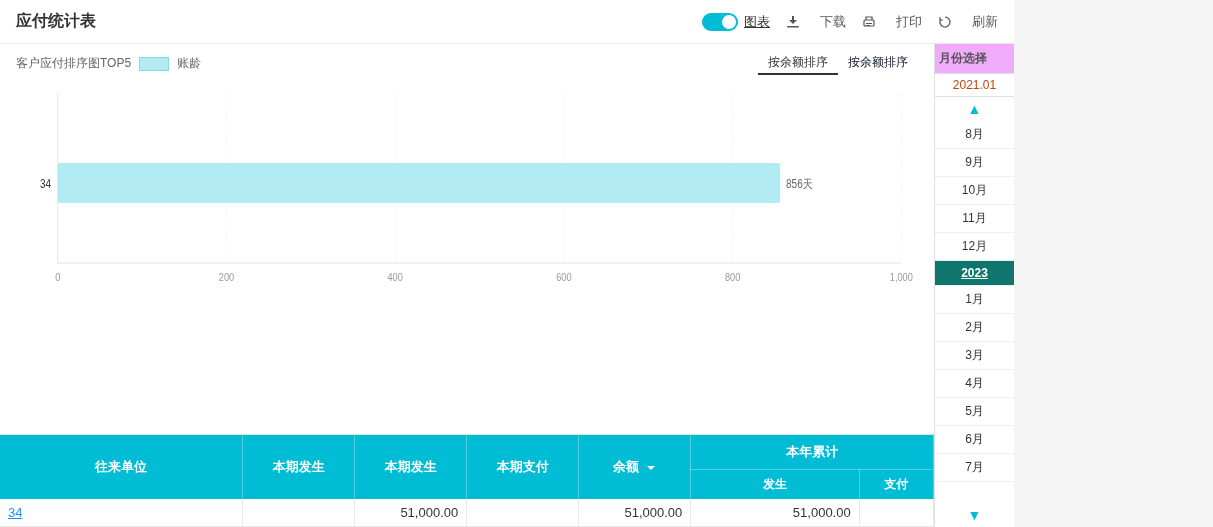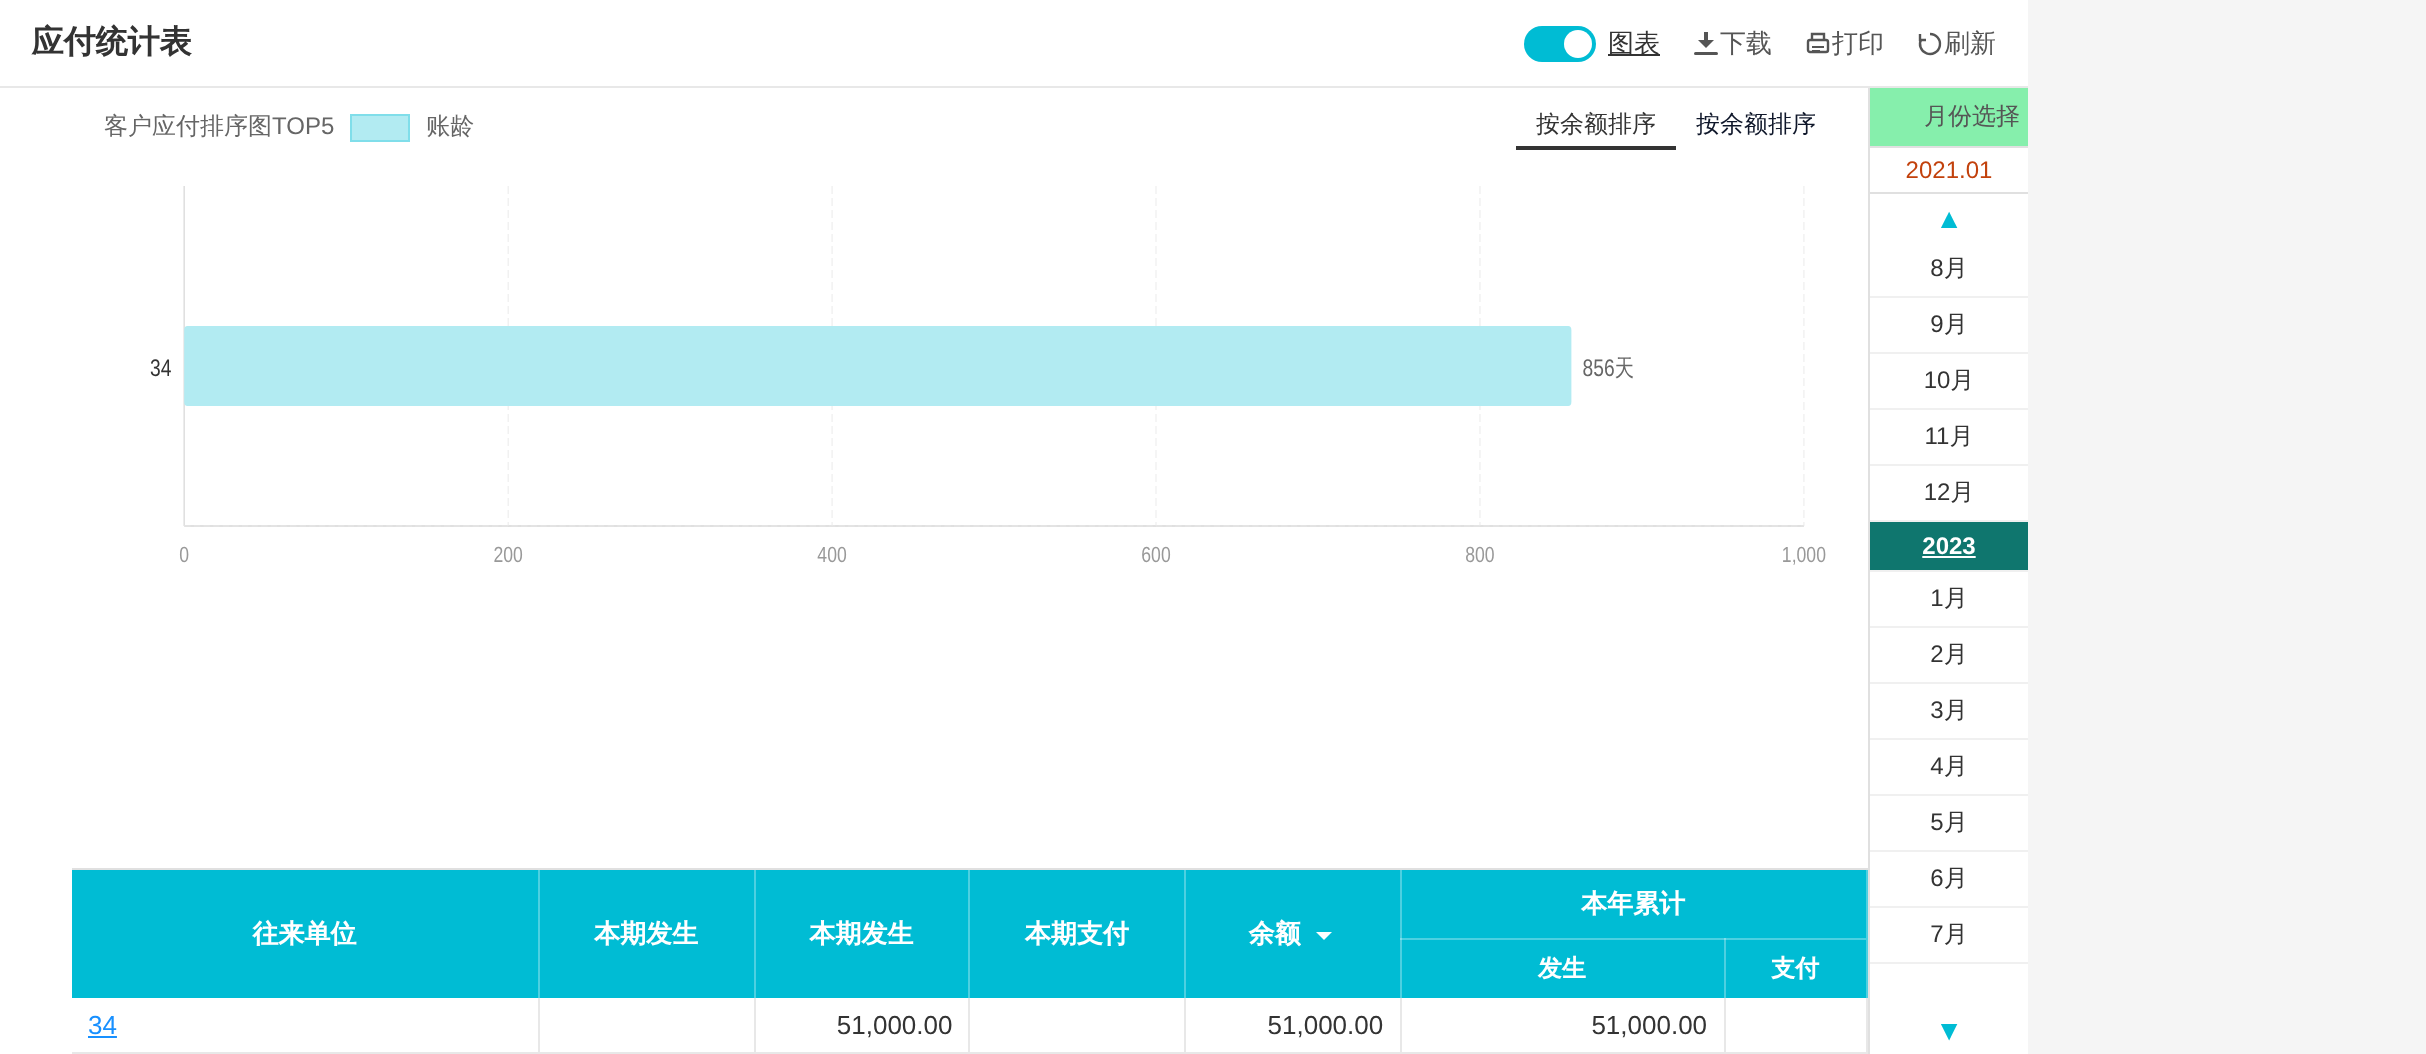--- a/index.html
+++ b/index.html
@@ -7,24 +7,24 @@
 
     .app-container { display: flex; flex-direction: column; width: 1014px; height: 527px; background: #fff; overflow: hidden; }
 
     
     .header { display: flex; align-items: center; justify-content: space-between; padding: 8px 16px; border-bottom: 1px solid #e8e8e8; background: #fff; height: 44px; }
     .header-title { font-size: 16px; font-weight: bold; color: #333; }
     .header-actions { display: flex; align-items: center; gap: 16px; }
     .toggle-wrap { display: flex; align-items: center; gap: 6px; text-decoration: underline; }
     .toggle { width: 36px; height: 18px; background: #00bcd4; border-radius: 9px; position: relative; cursor: pointer; }
     .toggle::after { content: ''; position: absolute; width: 14px; height: 14px; background: #fff; border-radius: 50%; top: 2px; right: 2px; }
-    .action-btn { display: flex; align-items: center; gap: 0; color: #555; cursor: pointer; font-size: 13px; }
-
-    
-    .main-content { display: flex; flex: 1; overflow: hidden; padding-left: 36px; }
+    .action-btn { display: flex; align-items: center; gap: 20px; color: #555; cursor: pointer; font-size: 13px; }
+
+    
+    .main-content { display: flex; flex: 1; overflow: hidden; }
 
     
     .chart-section { flex: 1; display: flex; flex-direction: column; overflow: hidden; }
 
     
     .chart-header { display: flex; align-items: center; justify-content: space-between; padding: 8px 16px; }
     .chart-legend { display: flex; align-items: center; gap: 8px; font-size: 12px; color: #666; }
     .legend-box { width: 30px; height: 14px; background: #b2ebf2; border: 1px solid #80deea; }
     .sort-tabs { display: flex; gap: 0; }
     .sort-tab { padding: 2px 10px; font-size: 12px; color: #0f172a; cursor: pointer; border-bottom: 2px solid transparent; }
@@ -37,21 +37,21 @@
     .table-section { border-top: 1px solid #e0e0e0; }
     .table-wrap { width: 100%; overflow-x: auto; }
     table { width: 100%; border-collapse: collapse; }
     .thead-row-1 th { background: #00bcd4; color: #fff; text-align: center; padding: 8px 4px; font-size: 13px; border-right: 1px solid rgba(255,255,255,0.3); }
     .thead-row-2 th { background: #00bcd4; color: #fff; text-align: center; padding: 6px 4px; font-size: 12px; border-right: 1px solid rgba(255,255,255,0.3); border-top: 1px solid rgba(255,255,255,0.3); }
     tbody tr td { padding: 6px 8px; font-size: 13px; border-bottom: 1px solid #e8e8e8; border-right: 1px solid #e8e8e8; text-align: right; }
     tbody tr td:first-child { text-align: left; color: #1890ff; text-decoration: underline; cursor: pointer; }
 
     
     .sidebar { width: 80px; border-left: 1px solid #e0e0e0; background: #fff; display: flex; flex-direction: column; overflow: hidden; }
-    .sidebar-header { background: #86efac; padding: 6px 4px; font-size: 12px; color: #555; text-align: right; border-bottom: 1px solid #e0e0e0; }
+    .sidebar-header { background: #f0abfc; padding: 6px 4px; font-size: 12px; color: #555; text-align: left; border-bottom: 1px solid #e0e0e0; font-weight: bold; }
     .sidebar-year-input { width: 100%; padding: 4px; font-size: 12px; text-align: center; border: none; border-bottom: 1px solid #e0e0e0; background: #fff; color: #c2410c; }
     .sidebar-scroll { flex: 1; overflow-y: auto; }
     .sidebar-nav-btn { width: 100%; text-align: center; padding: 4px; cursor: pointer; color: #00bcd4; font-size: 14px; border: none; background: #fff; }
     .month-item { padding: 5px 8px; font-size: 12px; color: #333; cursor: pointer; text-align: center; border-bottom: 1px solid #f0f0f0; }
     .month-item.year-label { background: #0f766e; color: #fff; font-weight: bold; text-decoration: underline; }
 
     
     .chart-svg { width: 100%; height: 220px; }
   </style>
 </head>

